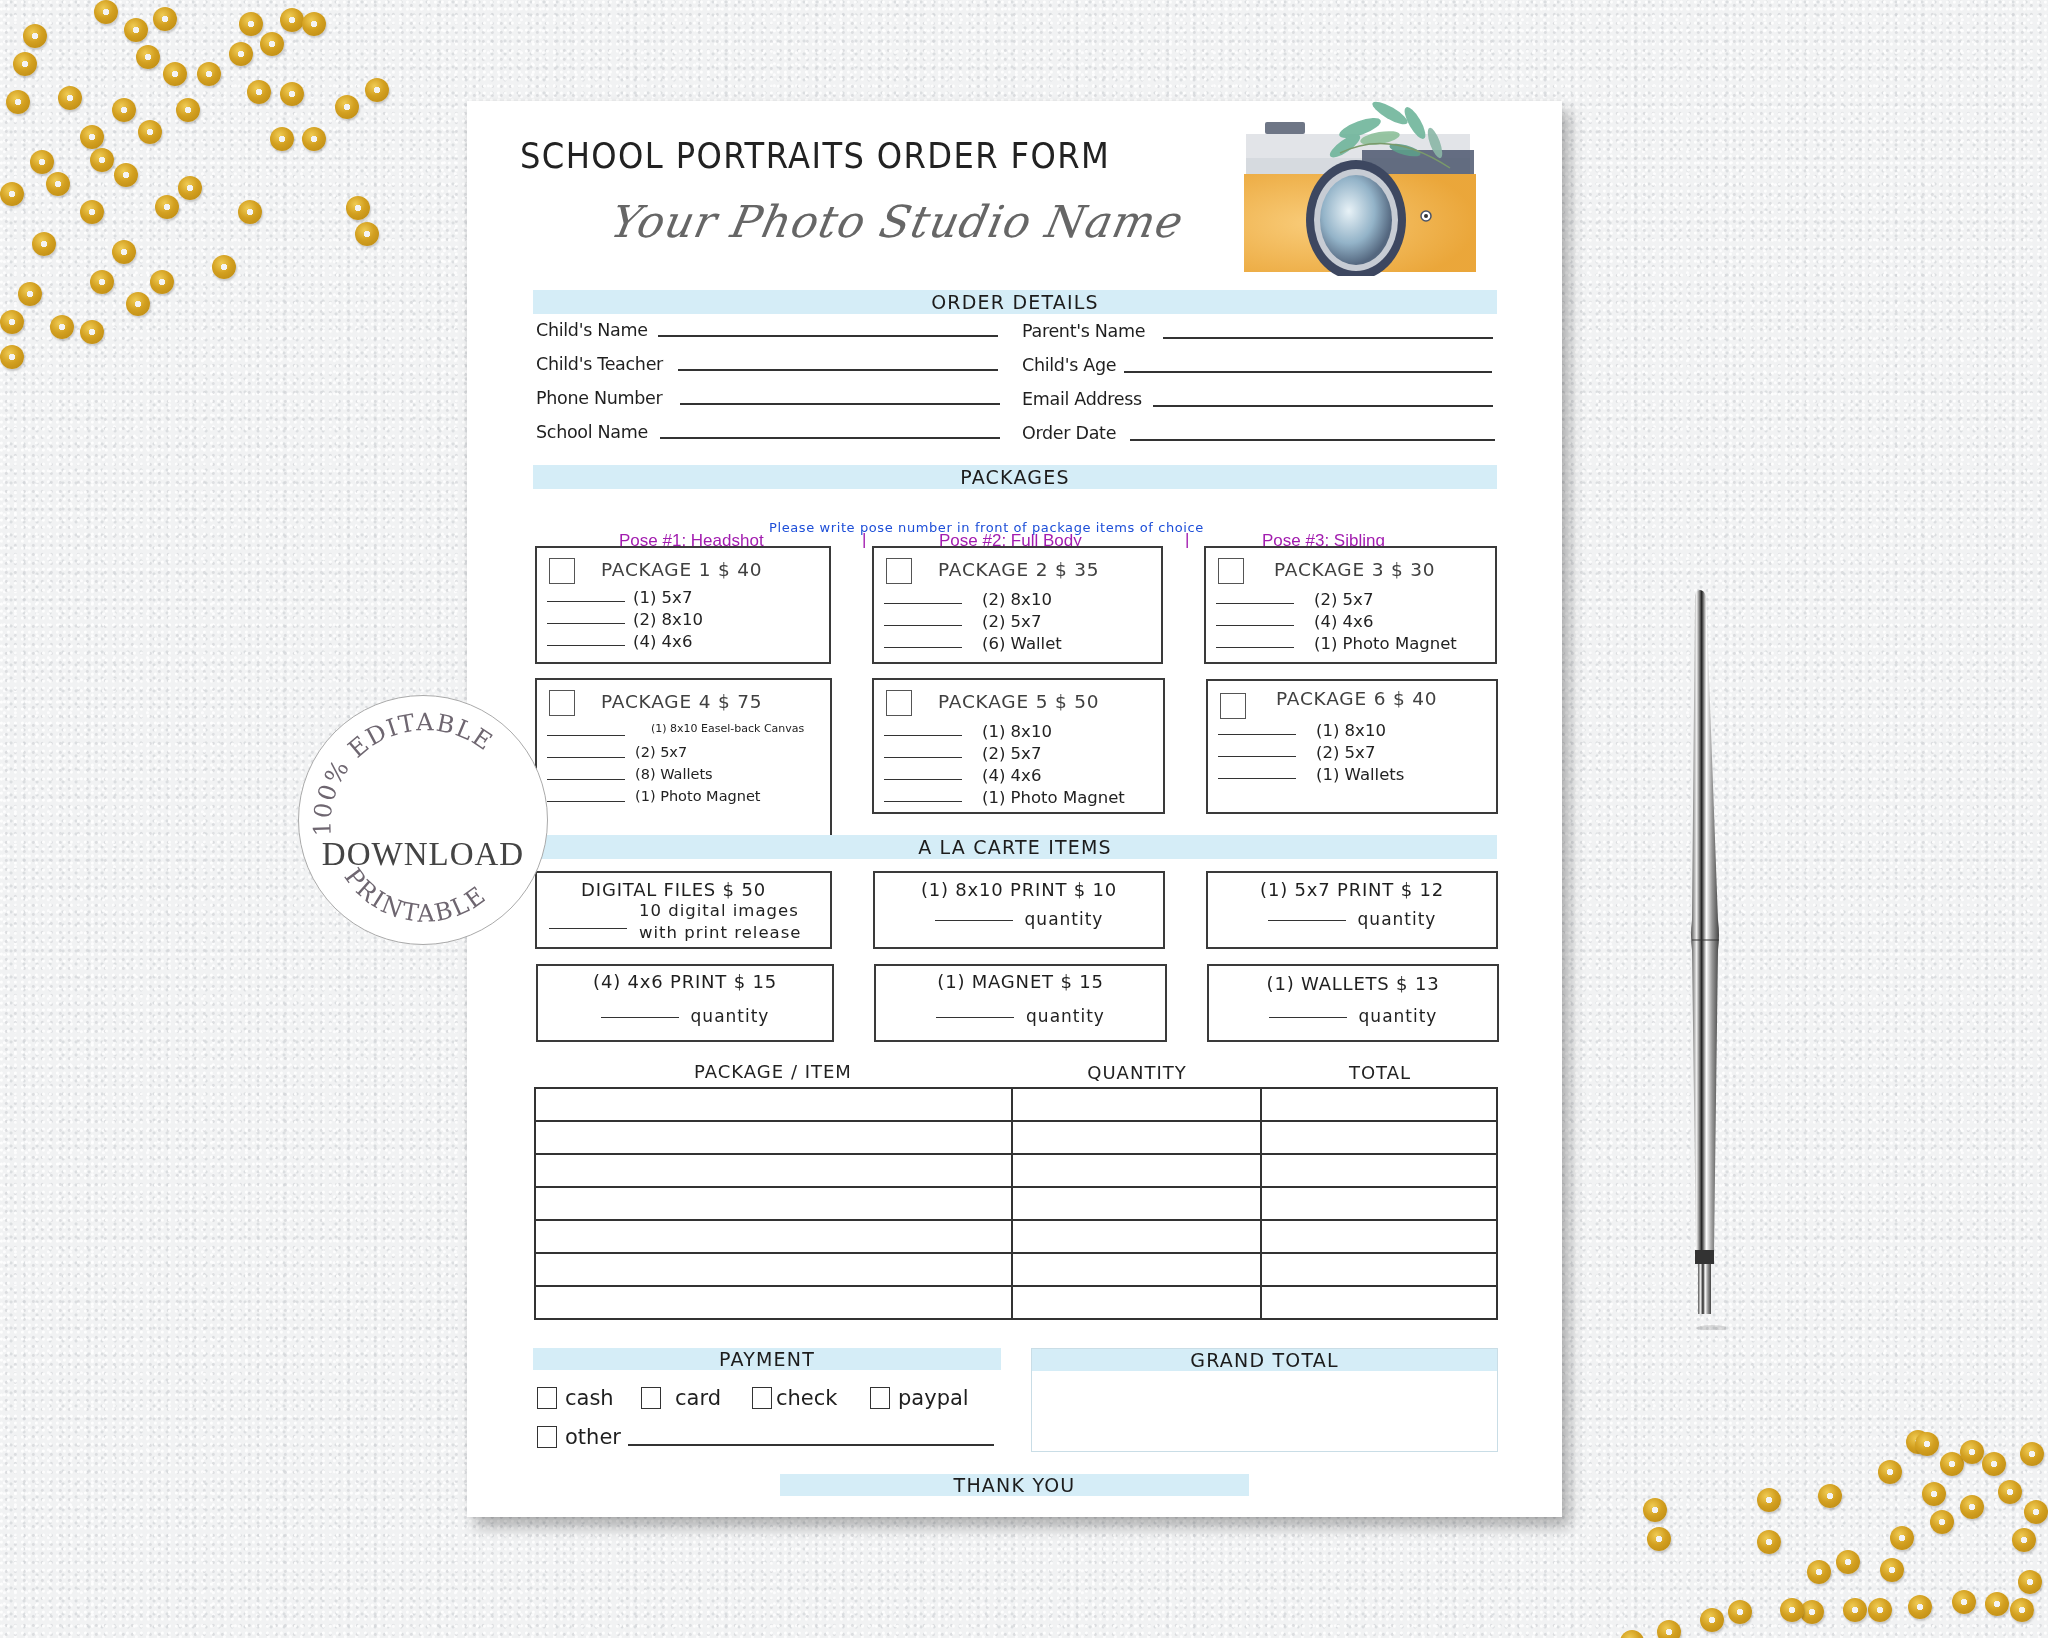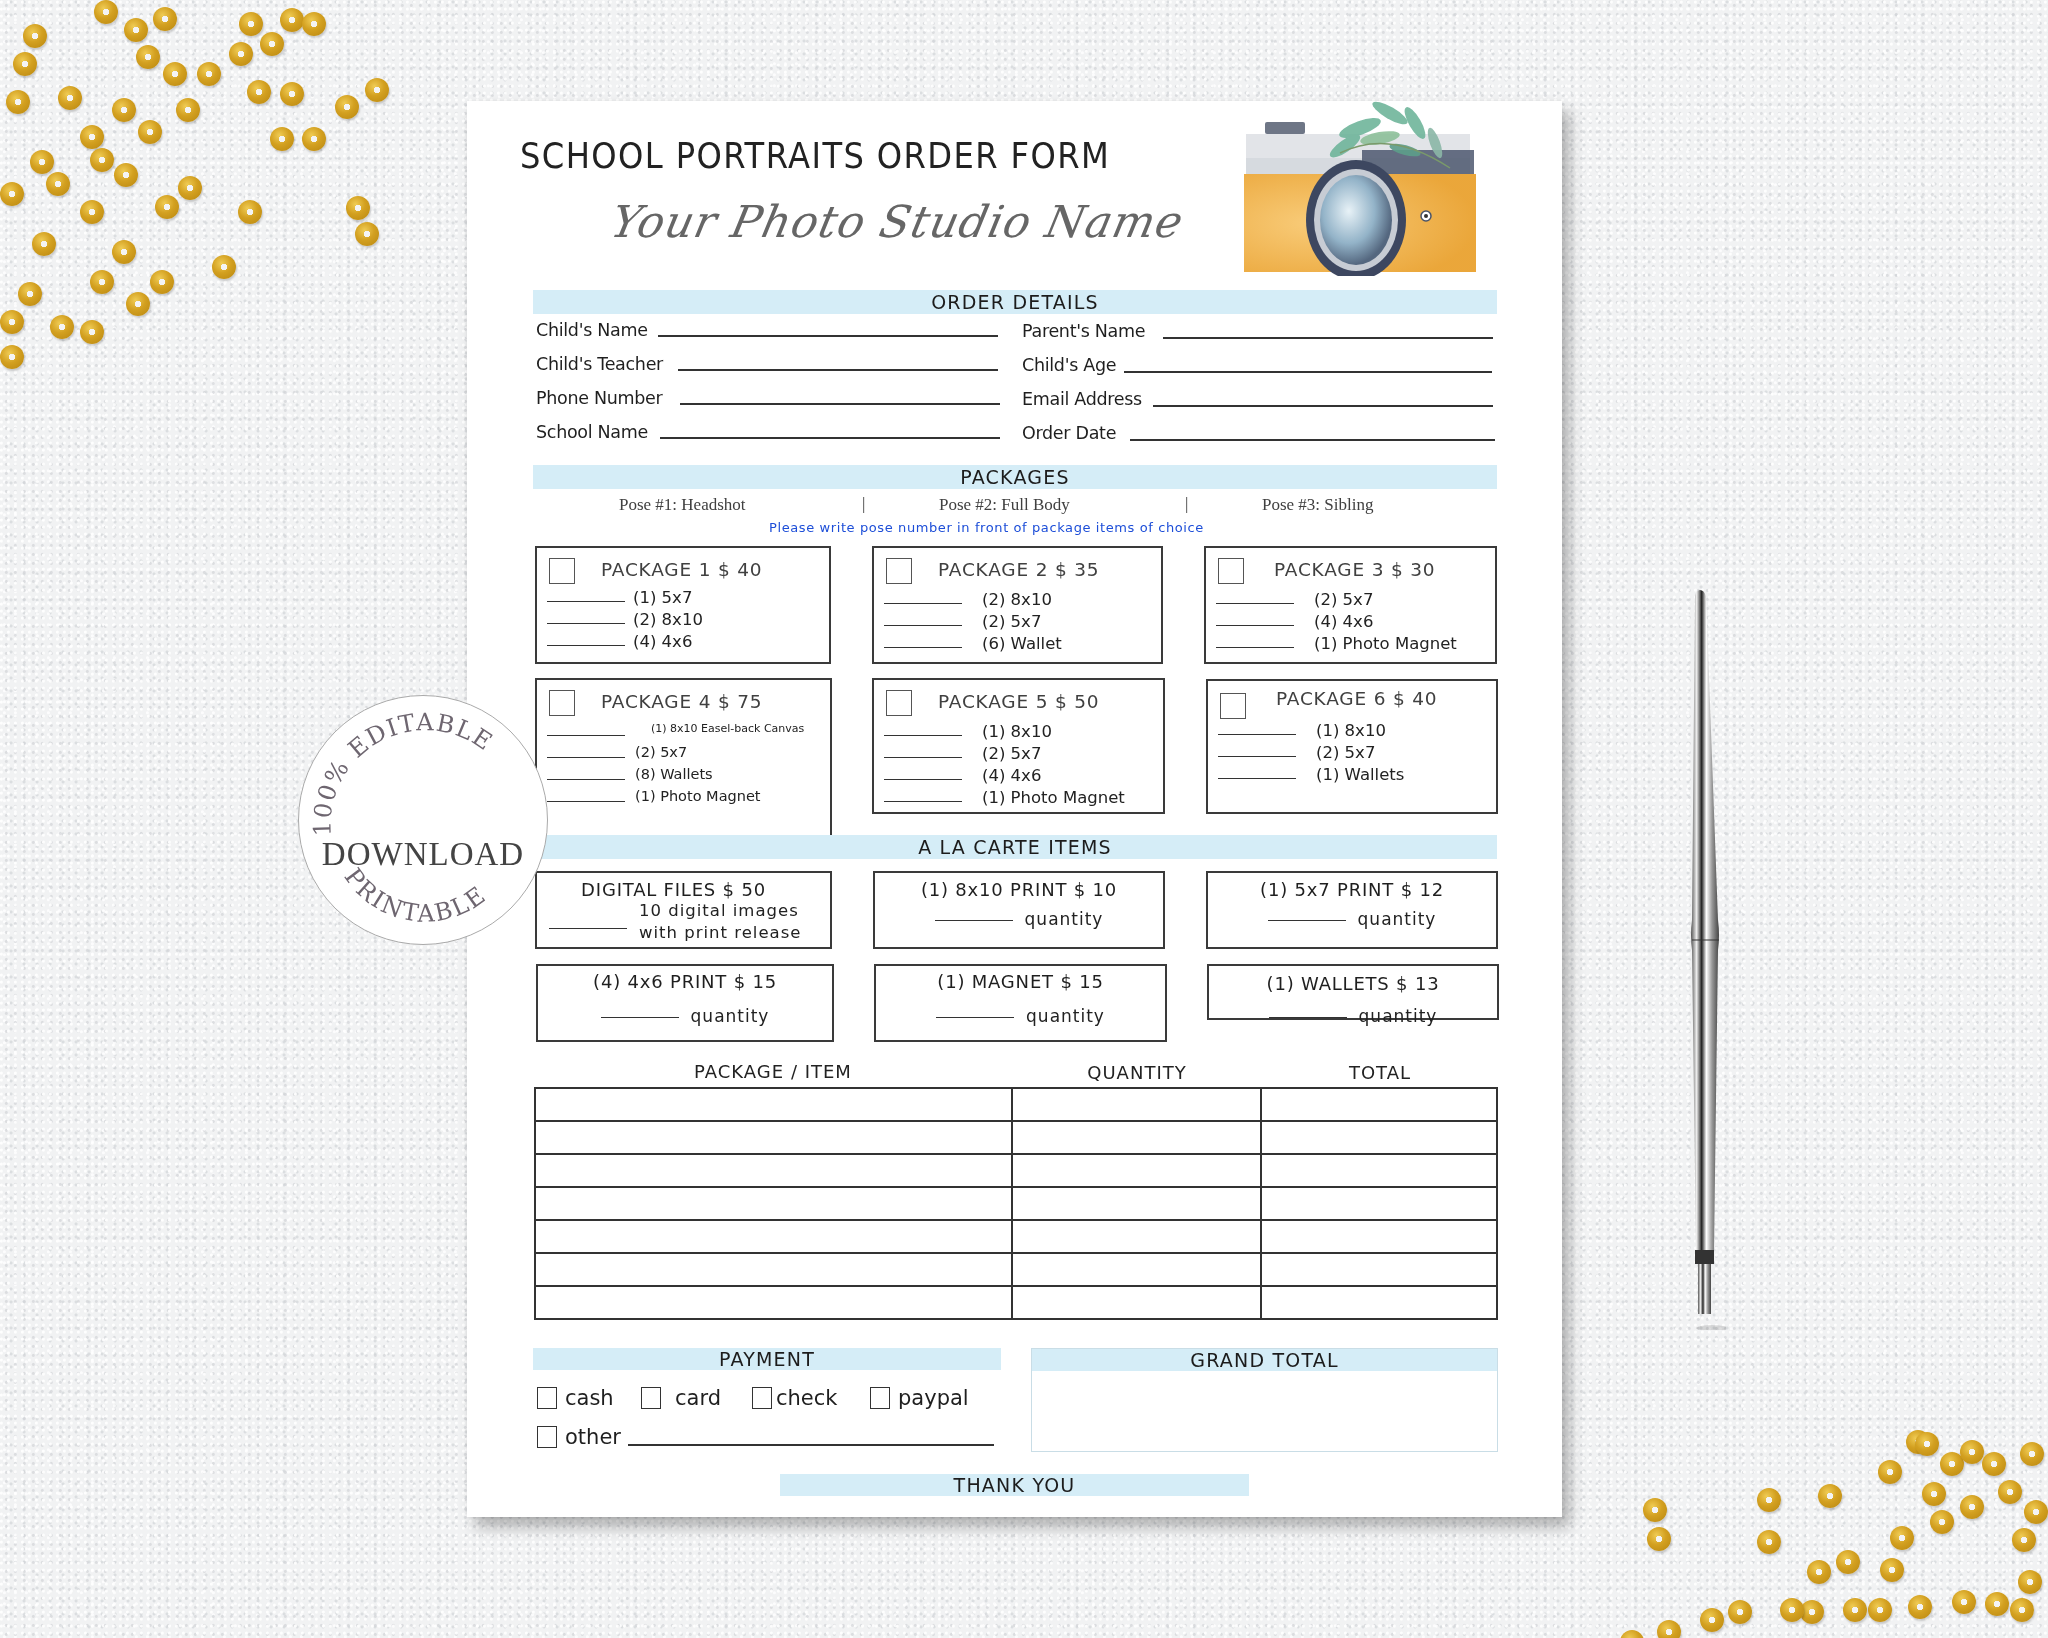--- a/index.html
+++ b/index.html
@@ -32,21 +32,21 @@
   }
   .band {
     position:absolute; background:#d5edf7; color:#1c1c1c; text-align:center;
     font-family:"DejaVu Sans", sans-serif; font-size:19px; letter-spacing:1.2px; line-height:24px;
   }
   .field-label {
     position:absolute; font-family:"DejaVu Sans", sans-serif; font-size:17.5px; color:#1f1f1f; white-space:nowrap; letter-spacing:-.3px;
   }
   .rule { position:absolute; height:0; border-bottom:2px solid #333; }
   .pose {
-    position:absolute; font-family:Liberation Serif, serif; font-size:17px; color:#404040; white-space:nowrap;
+    position:absolute; font-family:Liberation Sans, sans-serif; font-size:17px; color:#a21caf; white-space:nowrap;margin-top:36px;
   }
   .pose-note {
     position:absolute; font-family:"DejaVu Sans", sans-serif; font-size:13px; color:#1d4ed8; letter-spacing:.6px; white-space:nowrap;
   }
   .pkg {
     position:absolute; border:2px solid #3a3a3a; background:#fff; box-sizing:border-box;
   }
   .pkg .cb {
     position:absolute; left:12px; top:10px; width:26px; height:26px; border:1.5px solid #555; box-sizing:border-box;
   }
@@ -395,21 +395,21 @@
 <div class="alc" style="left:536px;top:964px;width:298px;height:78px">
   <div class="alc-title" style="top:5px">(4) 4x6 PRINT  $ 15</div>
   <div class="qty-row" style="top:40px"><span class="blank"></span><span>quantity</span></div>
 </div>
 
 <div class="alc" style="left:874px;top:964px;width:293px;height:78px">
   <div class="alc-title" style="top:5px">(1) MAGNET  $ 15</div>
   <div class="qty-row" style="top:40px"><span class="blank"></span><span>quantity</span></div>
 </div>
 
-<div class="alc" style="left:1207px;top:964px;width:292px;height:56px">
+<div class="alc" style="left:1207px;top:964px;width:292px;height:78px">
   <div class="alc-title" style="top:7px">(1) WALLETS  $ 13</div>
   <div class="qty-row" style="top:40px"><span class="blank"></span><span>quantity</span></div>
 </div>
 
 <div class="col-head" style="left:534px;width:478px;top:1061px">PACKAGE / ITEM</div>
 <div class="col-head" style="left:1012px;width:250px;top:1062px">QUANTITY</div>
 <div class="col-head" style="left:1262px;width:236px;top:1062px">TOTAL</div>
 
 <table class="order">
   <colgroup>

